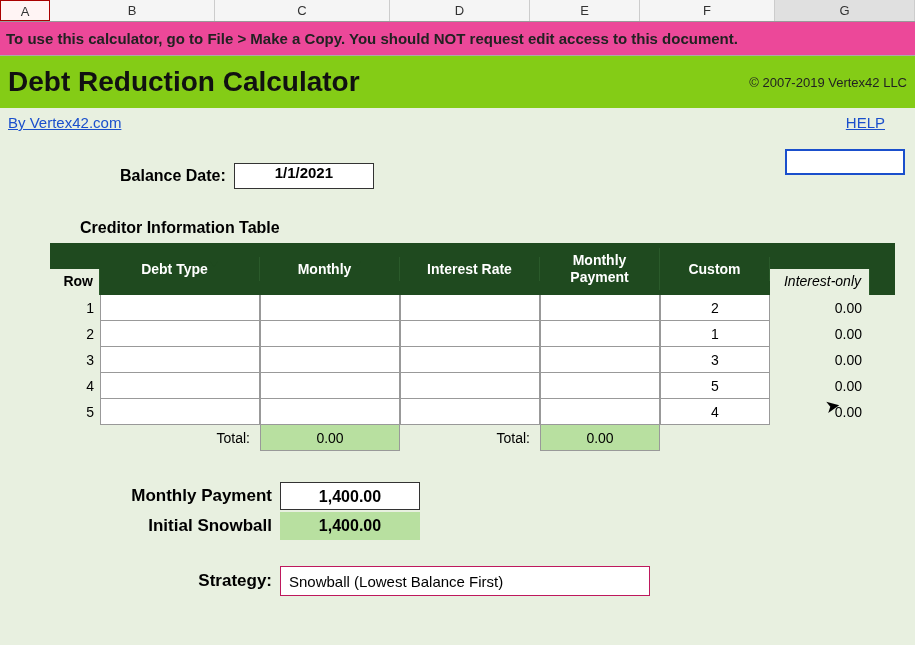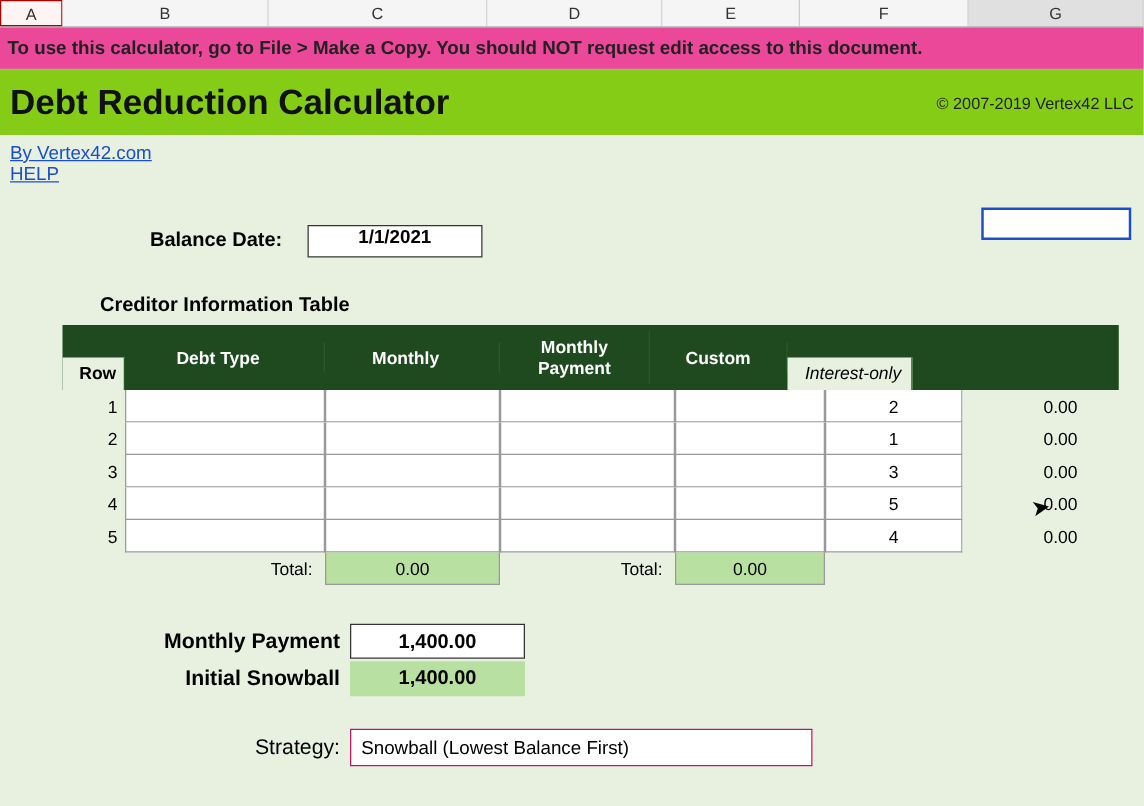--- a/index.html
+++ b/index.html
@@ -45,26 +45,26 @@
   background: #84cc16;
   padding: 10px 8px 10px 8px;
   display: flex;
   justify-content: space-between;
   align-items: center;
 }
 .title-bar h1 { font-size: 28px; font-weight: bold; color: #111; }
 .copyright { font-size: 13px; color: #222; }
 .link-row {
   display: flex; justify-content: space-between;
-  padding: 6px 30px 6px 8px; font-size: 15px; flex-direction: column;
+  padding: 6px 30px 6px 8px; font-size: 15px;
 }
 .link-row a { color: #1a4fcc; text-decoration: underline; }
 .content { padding: 10px 20px 10px 50px; position: relative; }
 .balance-row {
-  display: flex; align-items: center; gap: 20px;
+  display: flex; align-items: center; gap: 8px;
   margin: 16px 0 30px 70px;
 }
 .balance-row label { font-weight: bold; font-size: 16px; }
 .balance-input {
   border: 1px solid #333; background: #fff;
   width: 140px; height: 26px; font-size: 15px;
   text-align: center; font-weight: bold;
 }
 .blue-cell {
   position: absolute; right: 10px; top: 12px;
@@ -114,21 +114,21 @@
 .payment-section { margin-top: 30px; margin-left: 0; }
 .payment-row { display: flex; align-items: center; height: 30px; }
 .payment-row label { width: 230px; text-align: right; padding-right: 8px; font-weight: bold; font-size: 17px; }
 .payment-val {
   width: 140px; text-align: center; font-weight: bold; font-size: 16px;
   height: 28px; line-height: 28px;
 }
 .payment-val.input { border: 1px solid #333; background: #fff; }
 .payment-val.calc { background: #b8e0a0; }
 .strategy-row { margin-top: 25px; display: flex; align-items: center; }
-.strategy-row label { width: 230px; text-align: right; padding-right: 8px; font-weight: normal; font-size: 17px; }
+.strategy-row label { width: 230px; text-align: right; padding-right: 8px; font-weight: bold; font-size: 17px; }
 .strategy-select {
   width: 370px; height: 30px; border: 1px solid #be185d; background: #fff;
   font-size: 15px; padding: 0 8px; line-height: 30px;
 }
 .cursor {
   position: absolute; right: 75px; top: 395px; font-size: 18px;
   pointer-events: none; transform: rotate(-10deg);
 }
 .tri { display: inline-block; width: 0; height: 0;
   border-left: 4px solid transparent; border-right: 4px solid transparent;
@@ -168,20 +168,21 @@
     <div class="balance-input">1/1/2021</div>
   </div>
 
   <div class="table-title">Creditor Information Table</div>
 
   <div class="creditor-table">
     <div class="creditor-header">
       <div class="h-row">Row</div>
       <div class="h-debt"><span>Debt Type</span><span class="tri"></span></div>
       <div class="h-amount"><span>Monthly</span><span class="tri"></span></div>
+      <div class="h-rate">Interest Rate</div>
       <div class="h-monthly">Monthly Payment</div>
       <div class="h-custom">Custom</div>
       <div class="h-io">Interest-only</div>
     </div>
 
     <div class="creditor-row">
       <div class="r-num">1</div>
       <div class="r-cell r-debt"></div>
       <div class="r-cell r-amount"></div>
       <div class="r-cell r-rate"></div>

